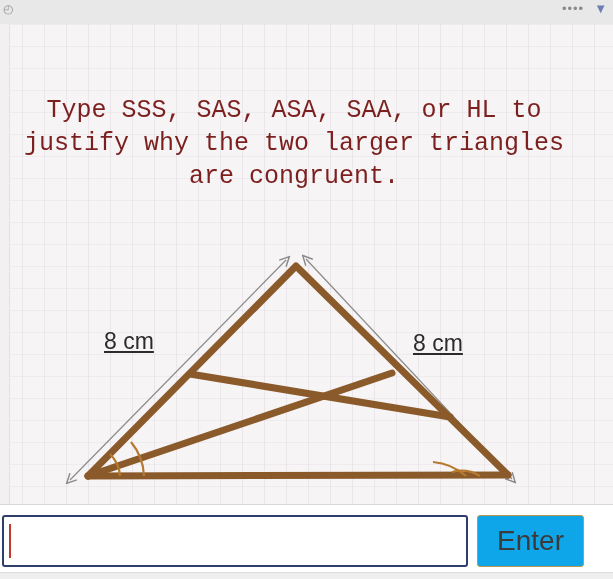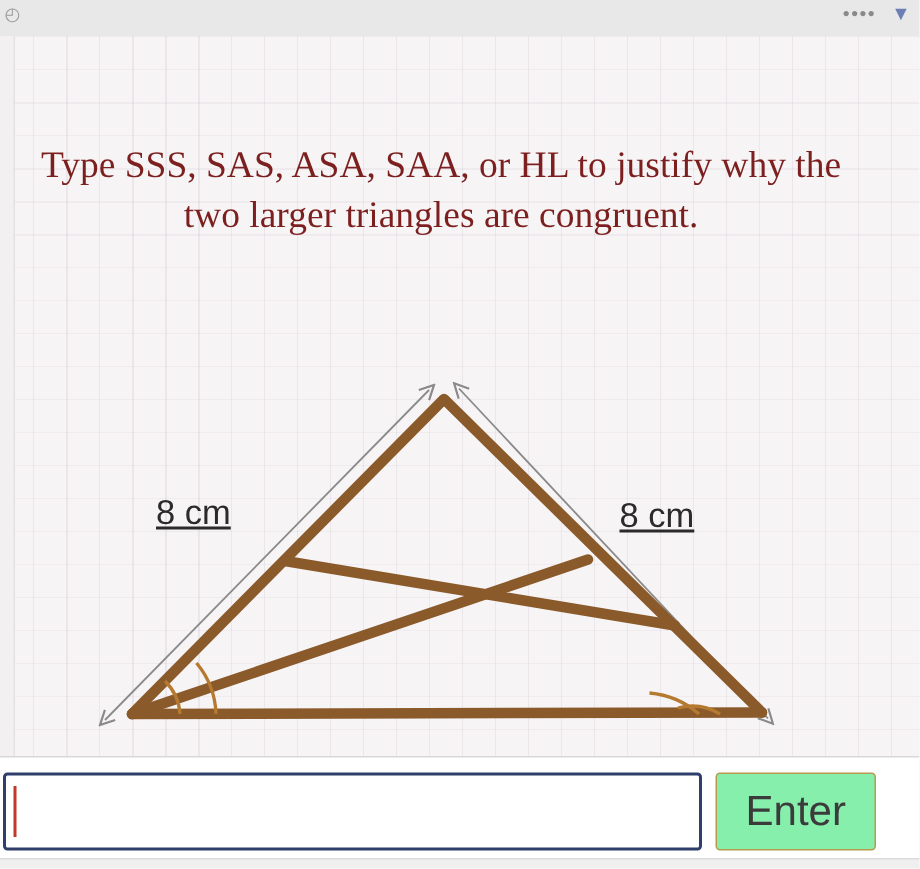--- a/index.html
+++ b/index.html
@@ -77,21 +77,21 @@
 
   .prompt {
     position: absolute;
     left: 14px;
     top: 70px;
     width: 560px;
     text-align: center;
     color: #7c1f1f;
     font-size: 25px;
     line-height: 33px;
-    font-family: Liberation Serif, serif;
+    font-family: Liberation Mono, monospace;
   }
 
   .figure {
     position: absolute;
     left: 0;
     top: 180px;
     width: 613px;
     height: 300px;
   }
   .len-label {
@@ -130,21 +130,21 @@
   .caret {
     position: absolute;
     left: 9px; top: 19px;
     width: 2px; height: 34px;
     background: #c0392b;
   }
   .enter-button {
     position: absolute;
     left: 477px; top: 10px;
     width: 107px; height: 52px;
-    background: #86efac;
+    background: #0ea5e9;
     border: 1px solid #b79a4d;
     border-radius: 3px;
     color: #3b3b3b;
     font-size: 28px;
     line-height: 50px;
     text-align: center;
     font-family: "Liberation Sans", sans-serif;
     cursor: pointer;
     box-sizing: border-box;
   }

